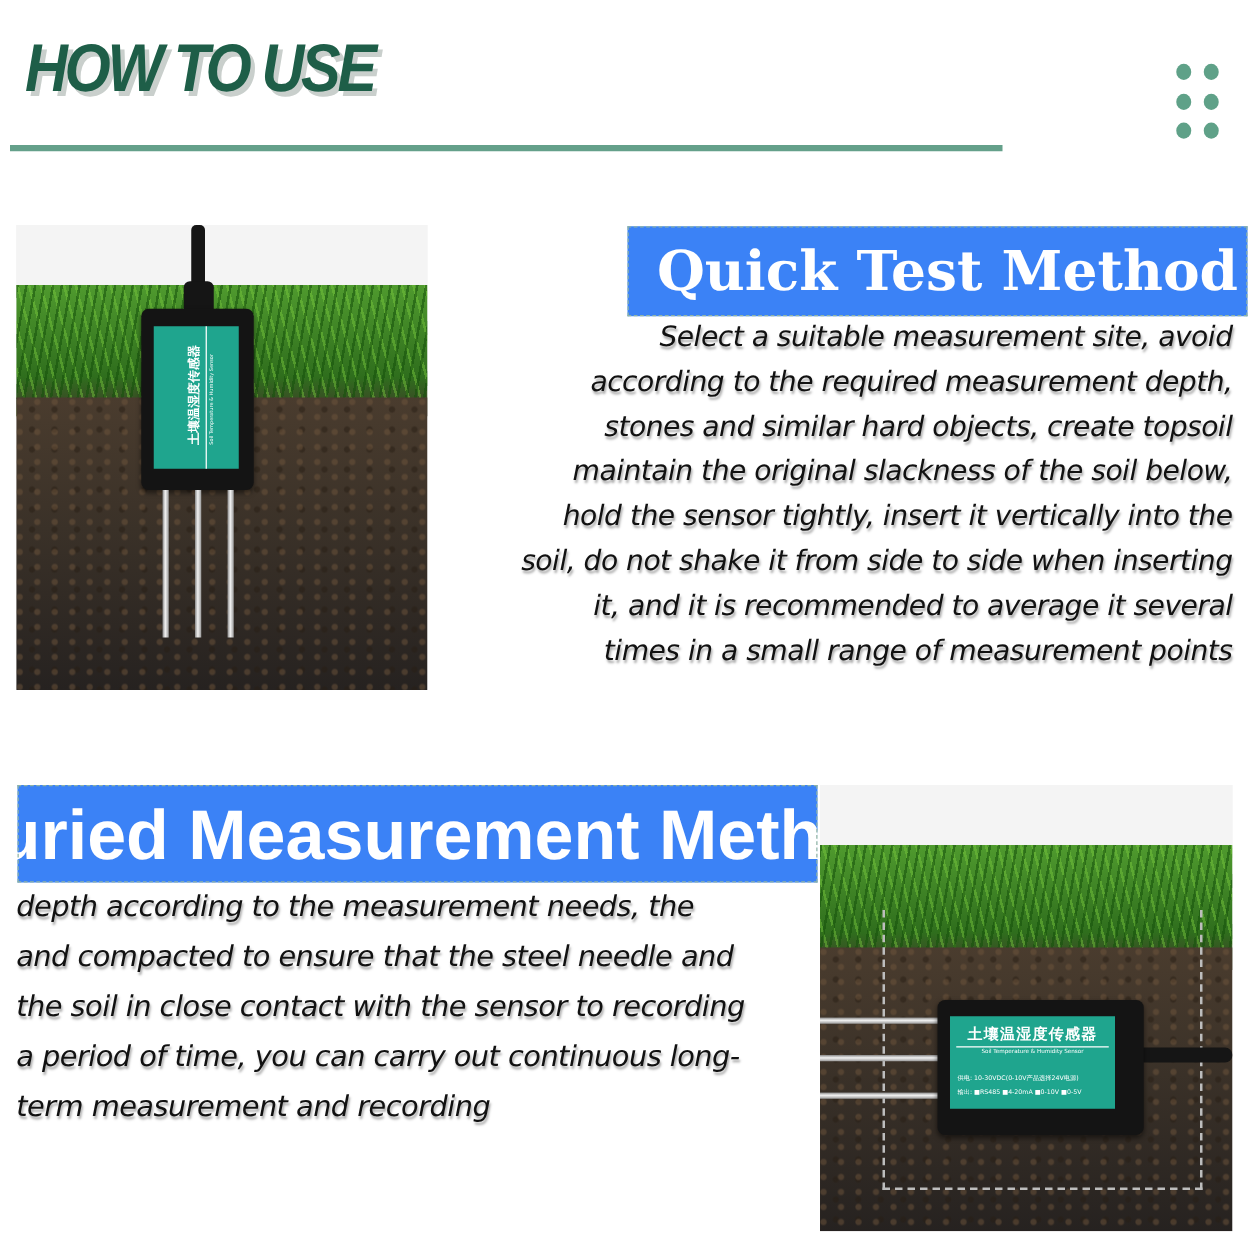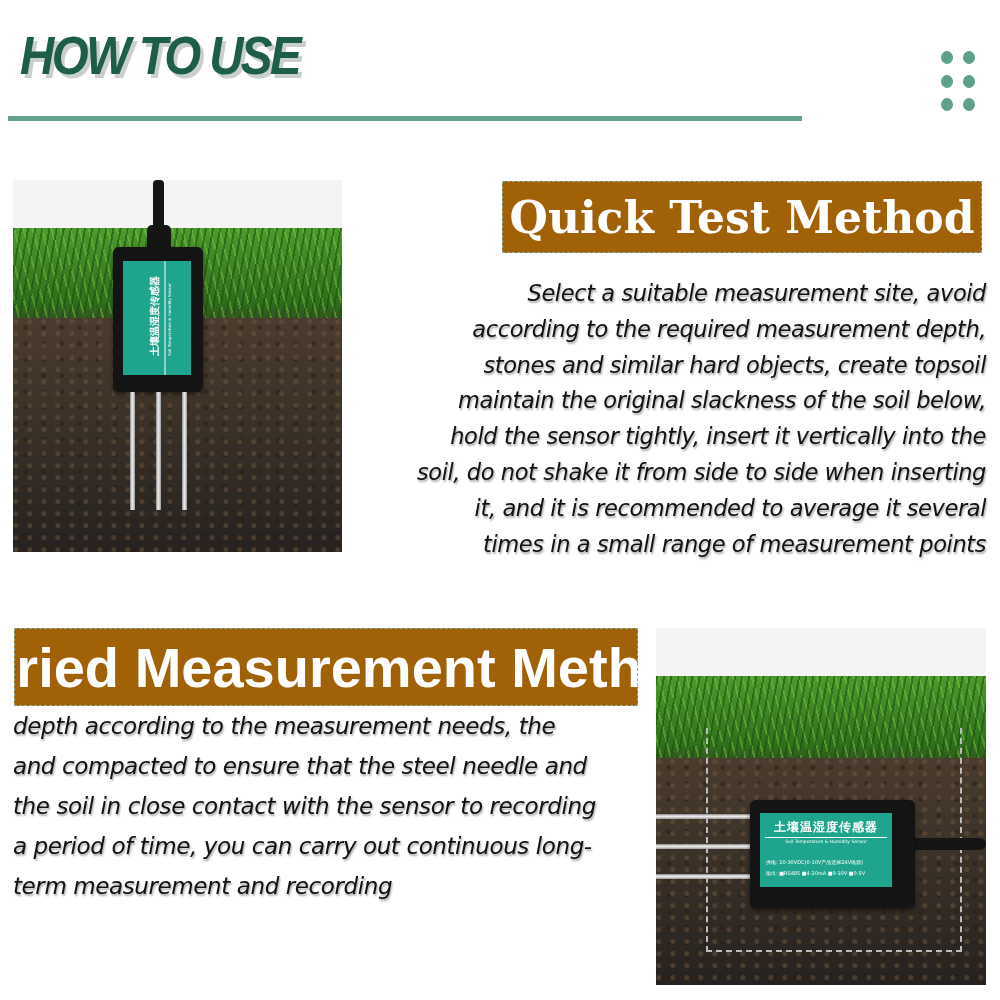--- a/index.html
+++ b/index.html
@@ -35,24 +35,24 @@
       radial-gradient(circle at 70% 60%, rgba(40,30,20,0.5) 0 2px, transparent 3px) 0 0/18px 16px,
       linear-gradient(#4a3c2e, #3a3128 45%, #262220);
   }
   .cable { position:absolute; background:#151515; border-radius:4px; }
   .sensor-body { position:absolute; background:#141414; border-radius:6px; box-shadow:0 2px 4px rgba(0,0,0,.5); }
   .label { position:absolute; background:#1fa58e; color:#fff; overflow:hidden; }
   .needle { position:absolute; background:linear-gradient(90deg,#888,#f2f2f2 45%,#9a9a9a); }
   .needle-h { position:absolute; background:linear-gradient(#888,#f2f2f2 45%,#9a9a9a); }
 
   .badge {
-    position:absolute; background:#a16207; color:#fff;
+    position:absolute; background:#3b82f6; color:#fff;
     font-family:"DejaVu Serif", serif; font-weight:bold;
     display:flex; align-items:center; justify-content:center;
-    outline:1px dashed #8fb4a5; outline-offset:-1px; white-space:nowrap;
+    outline:1px dashed #8fb4a5; outline-offset:-1px; white-space:nowrap;padding-left:16px;
   }
   .para {
     position:absolute; font-family:"DejaVu Sans", sans-serif; font-style:italic;
     color:#111; font-size:22.5px; line-height:35.8px;
     text-shadow:1px 2px 2px rgba(0,0,0,0.35); letter-spacing:-0.4px;
   }
   .para .ln { display:block; white-space:nowrap; }
   .right { text-align:right; }
   .dash-box { position:absolute; border:2px dashed #bdbdbd; border-top:none; }
 </style>
@@ -82,21 +82,21 @@
       <div style="position:absolute;left:-25px;top:55px;width:140px;transform:rotate(-90deg);font-size:4px;text-align:center;border-top:1px solid #fff;padding-top:1px;">Soil Temperature &amp; Humidity Sensor</div>
     </div>
   </div>
   <div class="needle" style="left:117px;top:212px;width:5px;height:118px;"></div>
   <div class="needle" style="left:143px;top:212px;width:5px;height:118px;"></div>
   <div class="needle" style="left:169px;top:212px;width:5px;height:118px;"></div>
 </div>
 
 <div class="badge" style="left:502px;top:181px;width:480px;height:72px;font-size:44px;">Quick Test Method</div>
 
-<div class="para right" style="right:14px;top:276px;width:650px;">
+<div class="para right" style="right:14px;top:253px;width:650px;">
   <span class="ln">Select a suitable measurement site, avoid</span>
   <span class="ln">according to the required measurement depth,</span>
   <span class="ln">stones and similar hard objects, create topsoil</span>
   <span class="ln">maintain the original slackness of the soil below,</span>
   <span class="ln">hold the sensor tightly, insert it vertically into the</span>
   <span class="ln">soil, do not shake it from side to side when inserting</span>
   <span class="ln">it, and it is recommended to average it several</span>
   <span class="ln">times in a small range of measurement points</span>
 </div>
 

